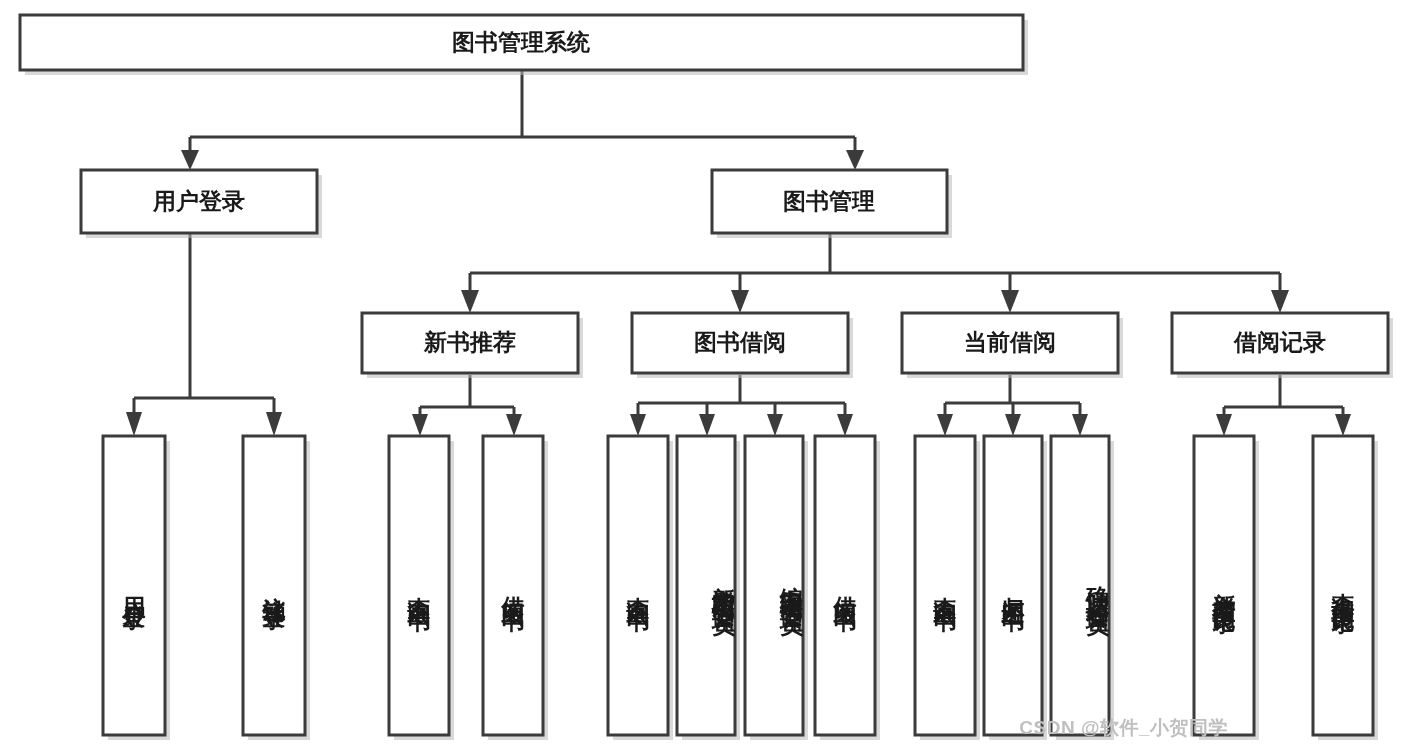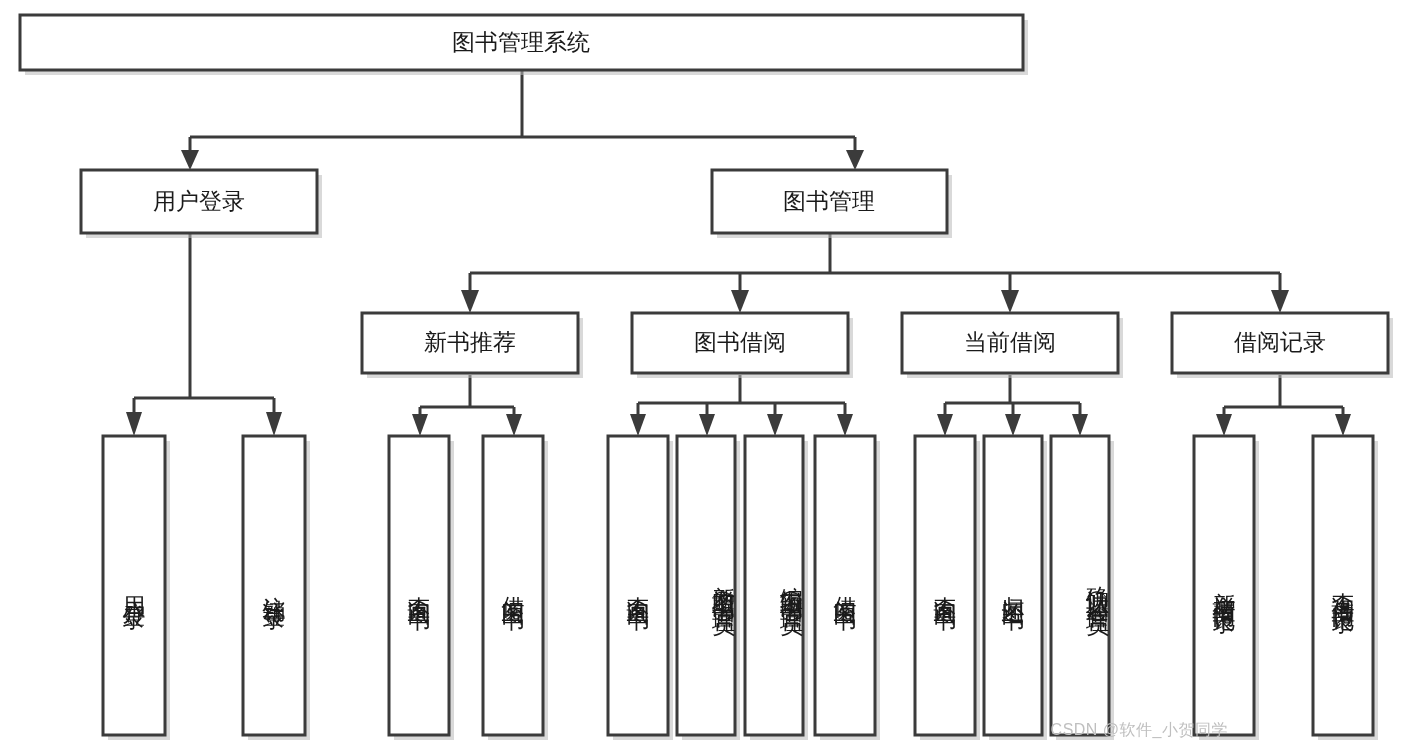--- a/index.html
+++ b/index.html
@@ -10,20 +10,21 @@
   body {
     width: 1405px;
     height: 747px;
     font-family: "Liberation Sans", "DejaVu Sans", sans-serif;
     overflow: hidden;
   }
   #diagram-root {
     position: relative;
     width: 1236px;
     height: 747px;
+    font-weight: bold;
   }
   svg.diagram {
     position: absolute;
     top: 0;
     left: 0;
     width: 1405px;
     height: 747px;
     display: block;
   }
   .node-box {
@@ -67,21 +68,21 @@
     align-items: center;
     justify-content: center;
     text-align: center;
     pointer-events: none;
   }
   .watermark {
     position: absolute;
     right: 8px;
     bottom: 6px;
     font-family: "Liberation Sans", "DejaVu Sans", sans-serif;
-    font-size: 16px;
+    font-size: 19px;
     color: #bfbfbf;
     white-space: nowrap;
     letter-spacing: 0.5px;
   }
 </style>
 </head>
 <body>
 
 <div id="diagram-root">
 

